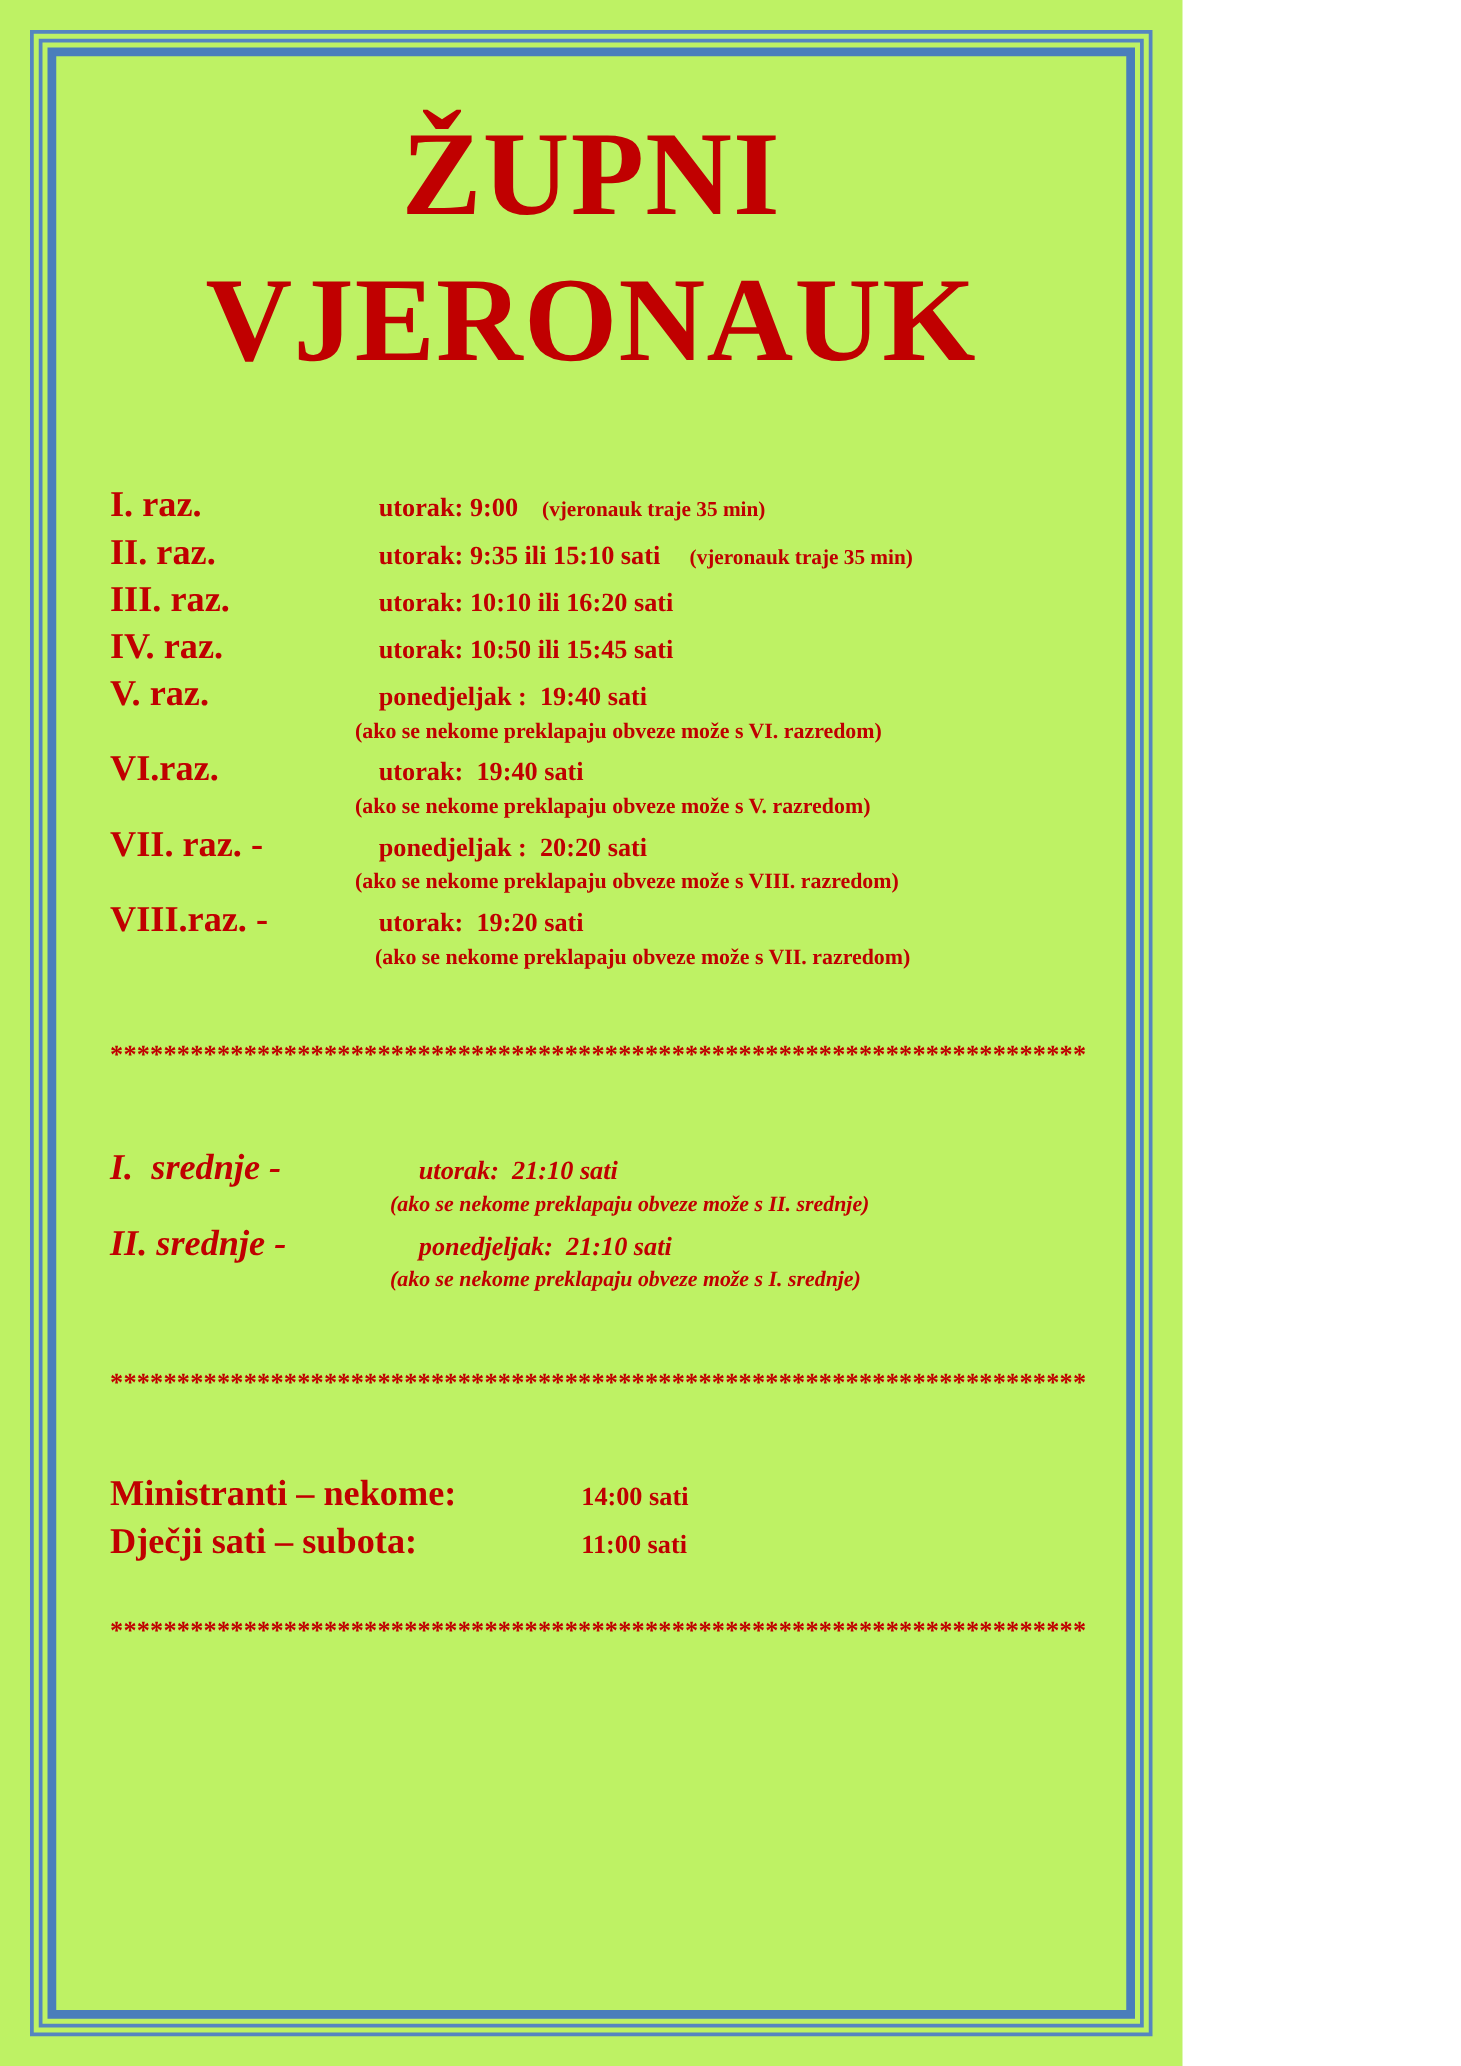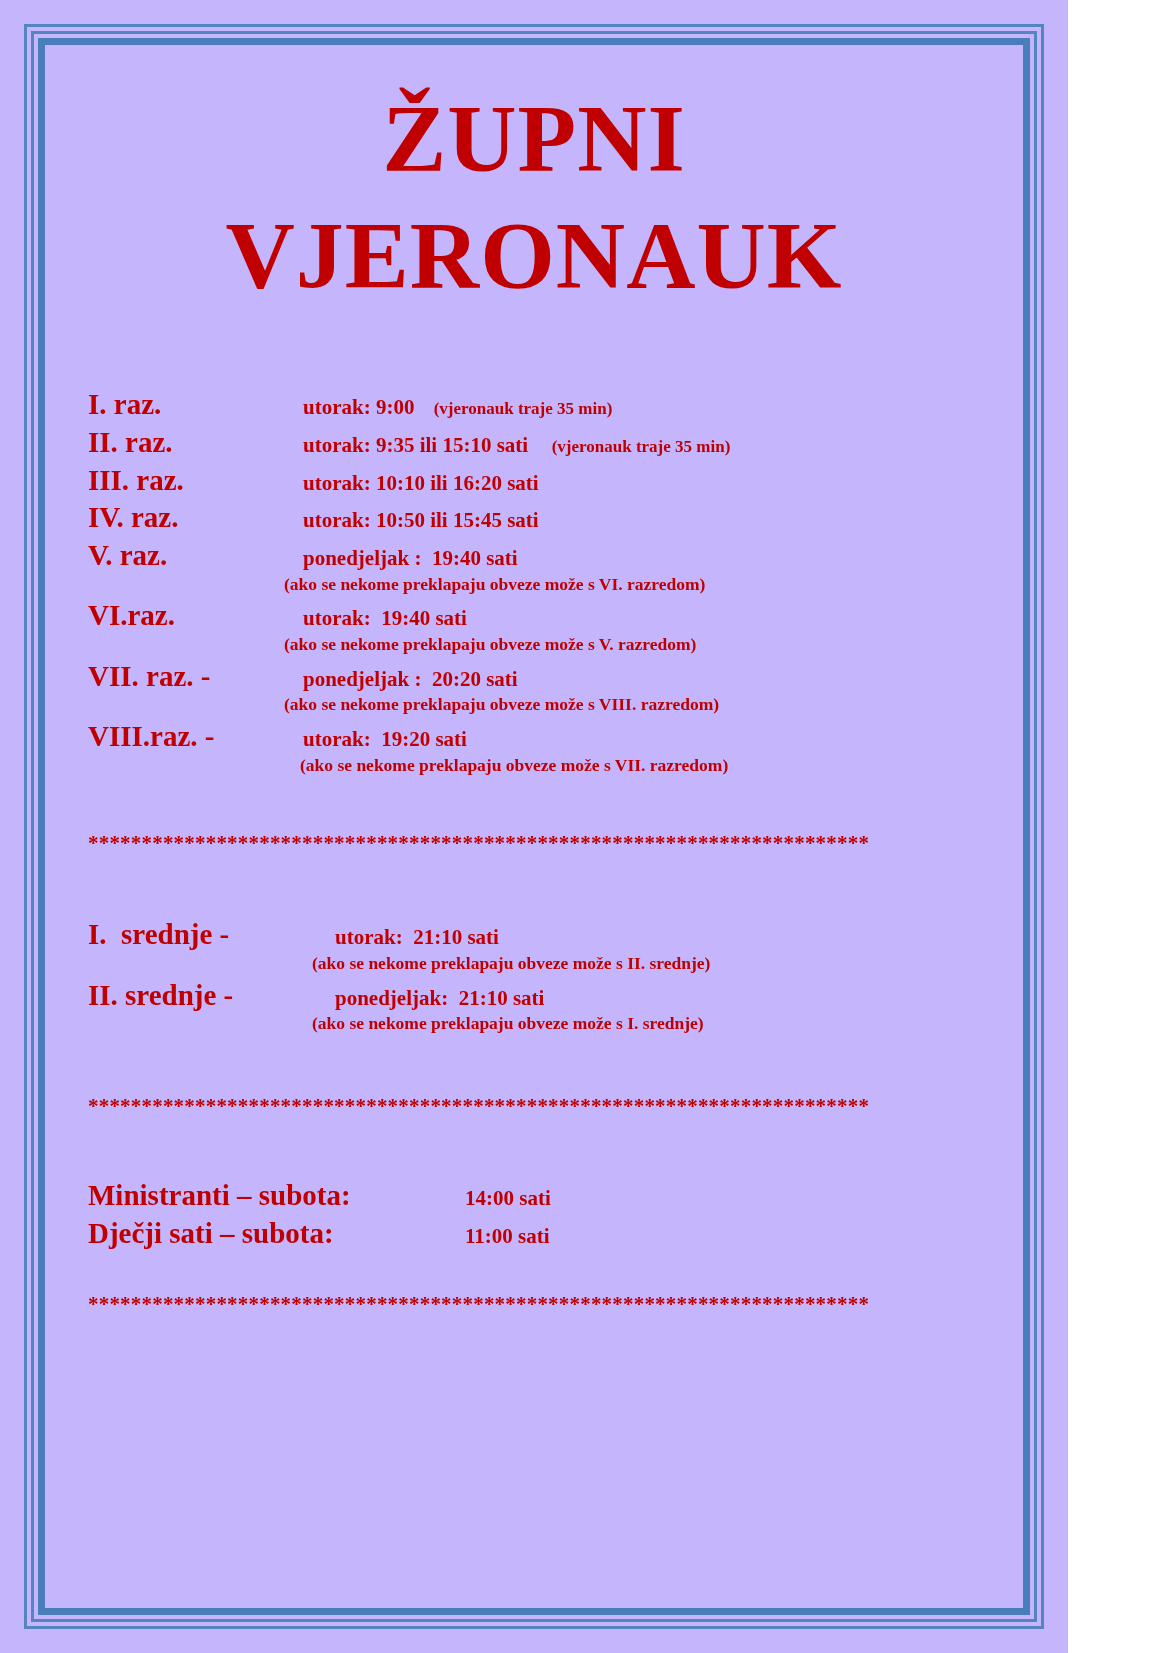--- a/index.html
+++ b/index.html
@@ -3,23 +3,23 @@
 <meta charset="utf-8">
 <style>
   html, body {
     margin: 0;
     padding: 0;
     background: #ffffff;
   }
 
   .page {
     position: relative;
-    width: 1068px;
+    width: 946px;
     height: 1653px;
-    background: #c4b5fd;
+    background: #bef264;
     box-sizing: border-box;
     overflow: hidden;
     font-family: "Liberation Serif", "DejaVu Serif", serif;
   }
 
   
   .frame-outer {
     position: absolute;
     left: 24px;
     top: 24px;
@@ -126,20 +126,21 @@
 
   .sep-1 { margin-top: 56px; }
   .sep-2 { margin-top: 60px; }
   .sep-3 { margin-top: 42px; }
 
   
   .srednje {
     margin-top: 62px;
     padding-left: 36px;
     color: #c00000;
+    font-style: italic;
   }
   .srednje .row .grade {
     width: 232px;
     flex: 0 0 232px;
   }
   .srednje .note { padding-left: 224px; }
 
   
   .bottom {
     margin-top: 60px;
@@ -237,21 +238,21 @@
       </div>
       <div class="note">(ako se nekome preklapaju obveze može s I. srednje)</div>
 
     </div>
 
     <div class="stars sep-2">*************************************************************************</div>
 
     <div class="bottom">
 
       <div class="row">
-        <span class="grade">Ministranti – subota:</span>
+        <span class="grade">Ministranti – nekome:</span>
         <span class="when">14:00 sati</span>
       </div>
 
       <div class="row">
         <span class="grade">Dječji sati – subota:</span>
         <span class="when">11:00 sati</span>
       </div>
 
     </div>
 

